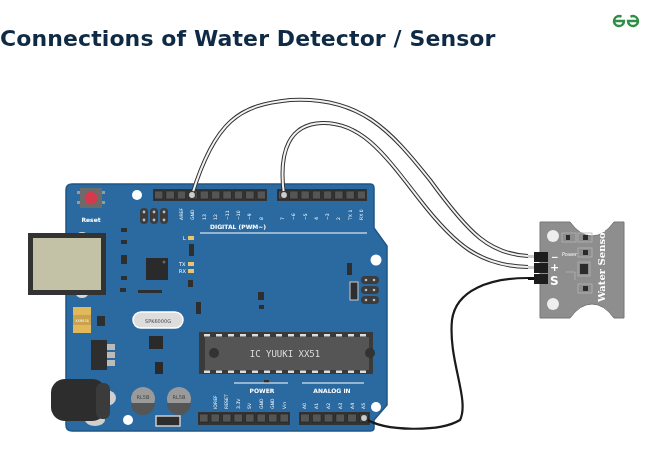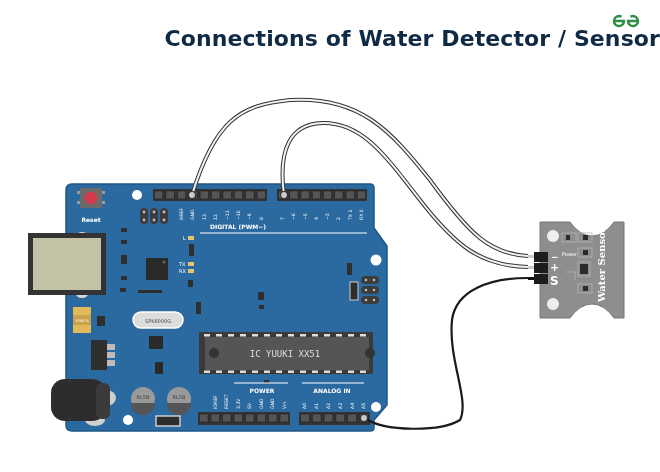--- a/index.html
+++ b/index.html
@@ -1,17 +1,17 @@
 <!DOCTYPE html>
 <html><head>
 <meta charset="utf-8">
 <style>
   html,body{margin:0;padding:0;background:#ffffff;}
   body{width:660px;height:472px;position:relative;overflow:hidden;font-family:"Liberation Sans",sans-serif;}
-  .title{position:absolute;left:0;top:26px;width:660px;text-align:right;font-family:"DejaVu Sans",sans-serif;font-weight:bold;font-size:22px;color:#0f2a44;letter-spacing:0.1px;}
+  .title{position:absolute;left:0;top:26px;width:660px;text-align:left;font-family:"DejaVu Sans",sans-serif;font-weight:bold;font-size:22px;color:#0f2a44;letter-spacing:0.1px;}
   .logo{position:absolute;left:612px;top:13px;width:28px;height:16px;}
   svg.diagram{position:absolute;left:0;top:0;}
   .lbl{font-family:"DejaVu Sans",sans-serif;fill:#ffffff;font-weight:bold;}
   .plbl{font-family:"DejaVu Sans",sans-serif;fill:#ffffff;font-size:5px;}
 </style>
 </head>
 <body>
 
 <div class="title">Connections of Water Detector / Sensor</div>
 

